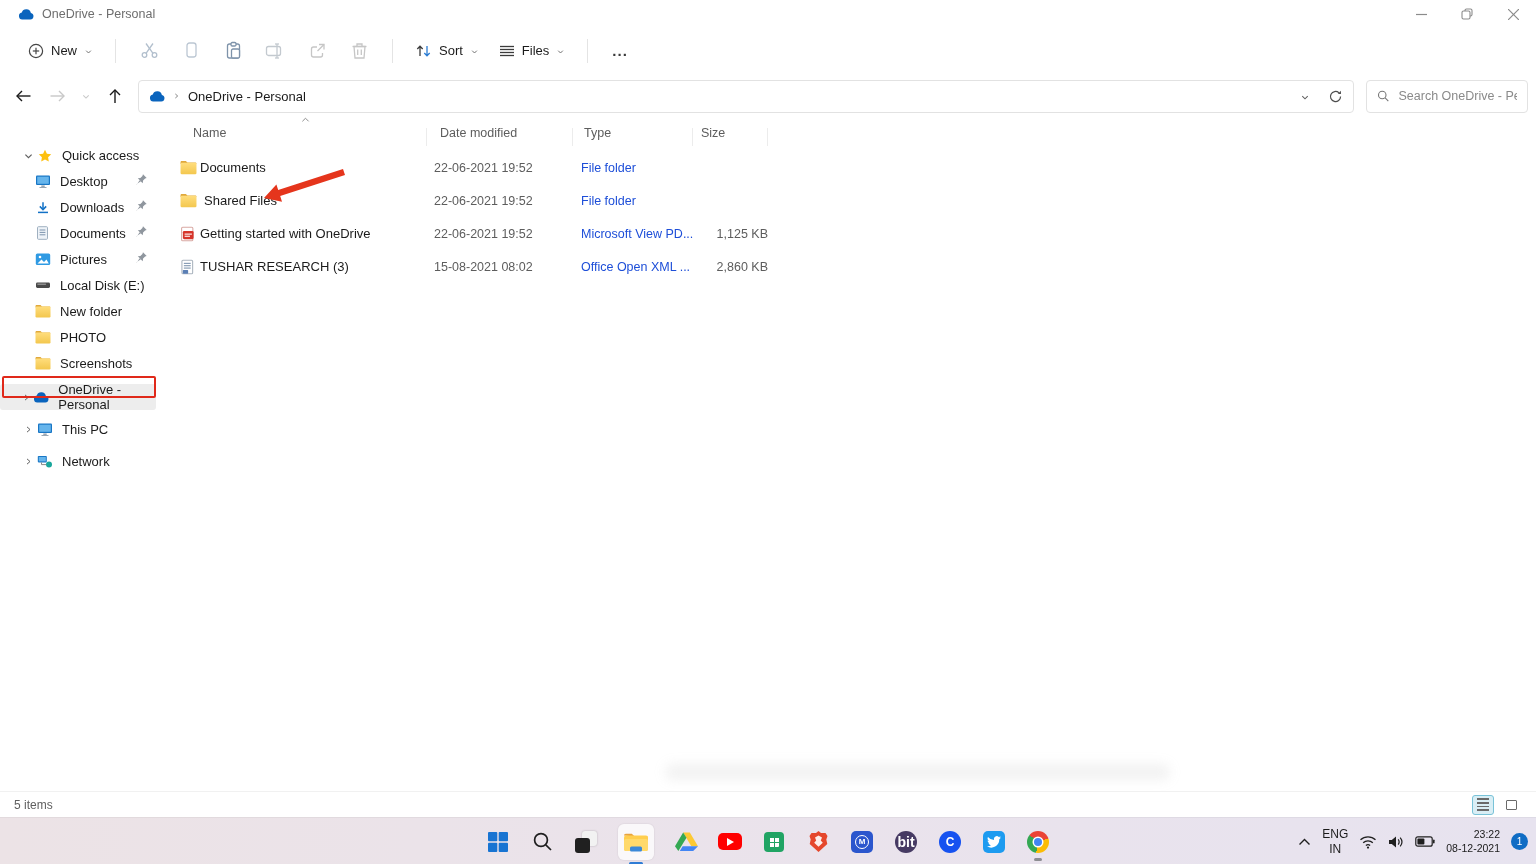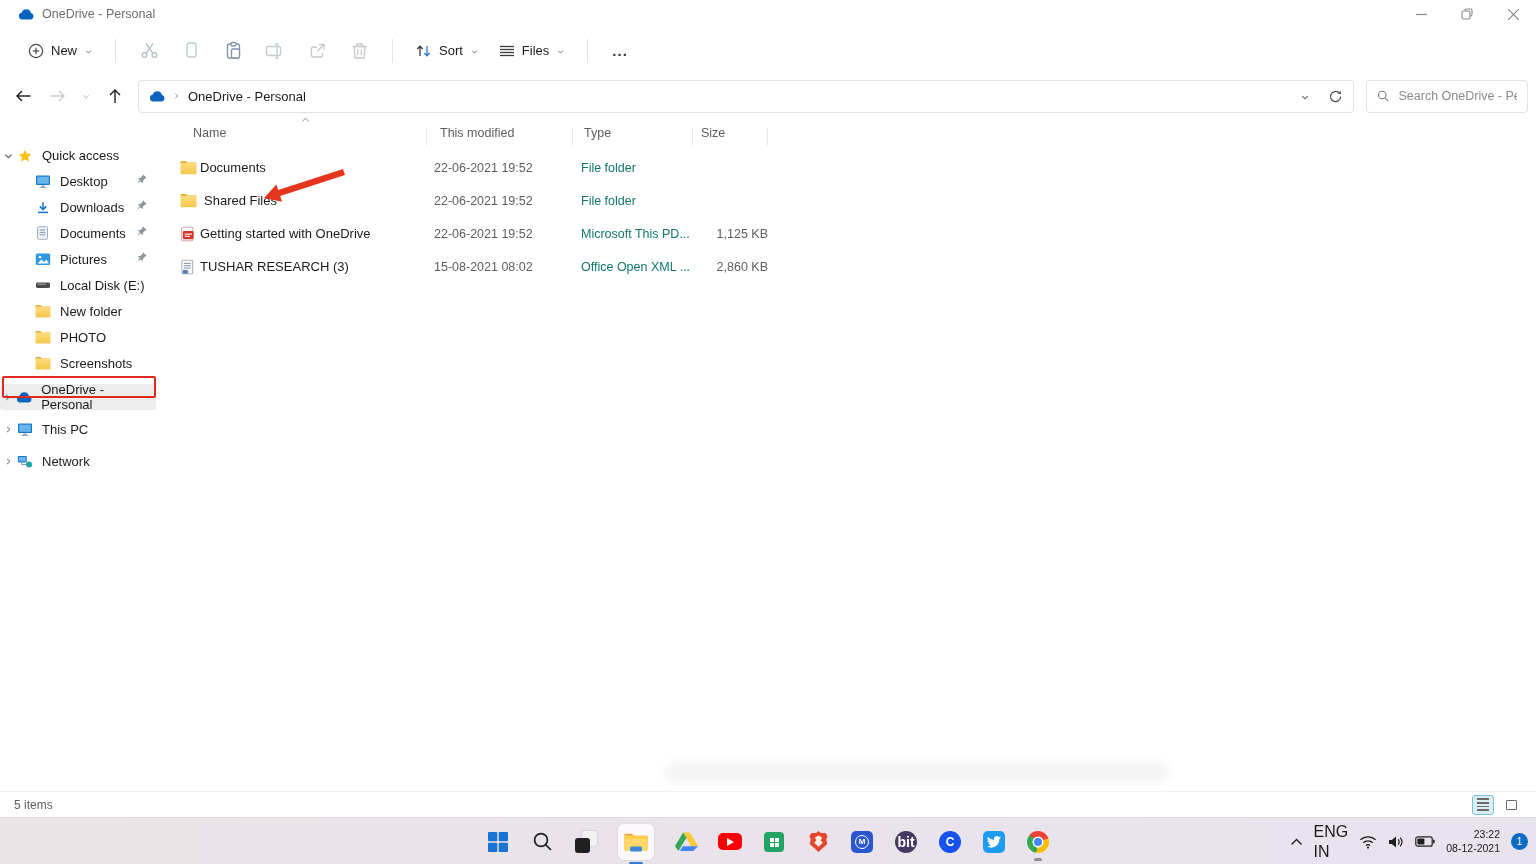--- a/index.html
+++ b/index.html
@@ -29,40 +29,40 @@
   .addr-text { font-size:13px; color:#1b1b1b; }
   .addr-spacer { flex:1; }
   .search-box { width:162px; height:33px; margin-left:12px; border:1px solid #e2e2e2; border-radius:4px;
                 display:flex; align-items:center; padding:0 10px; gap:9px; }
   .search-ph { font-size:12.5px; color:#8a8a8a; white-space:nowrap; overflow:hidden; }
 
   .main { position:absolute; left:0; top:120px; right:0; bottom:26px; display:flex; }
 
   
   .sidebar { width:160px; padding-top:22px; flex-shrink:0; position:relative; }
-  .side-row { height:26px; display:flex; align-items:center; font-size:13px; color:#1b1b1b; padding-left:0; }
+  .side-row { height:26px; display:flex; align-items:center; font-size:13px; color:#1b1b1b; padding-left:20px; }
   .side-row .tw { width:16px; display:flex; justify-content:center; }
   .side-row .s-icon { width:17px; height:16px; margin-right:9px; display:flex; align-items:center; justify-content:center; }
   .side-row.child { padding-left:34px; }
   .side-row .pin { margin-left:auto; margin-right:12px; }
   .roots-group { margin-top:8px; }
   .roots-group .side-row { margin-bottom:6px; }
   .side-row.selected { background:#ededed; border-radius:3px; margin-right:4px; }
 
   
   .filearea { flex:1; position:relative; }
   .col-hd { position:absolute; top:6px; font-size:12.5px; color:#5d5d5d; }
   .hd-sep { position:absolute; top:8px; width:1px; height:18px; background:#ececec; }
   .sort-caret { position:absolute; left:140px; top:-4px; }
   .file-rows { position:absolute; top:32px; left:0; right:0; }
   .f-row { height:33px; position:relative; }
   .f-icon { position:absolute; left:20px; top:8px; width:17px; height:17px; }
   .f-name { position:absolute; left:40px; top:8px; font-size:13px; color:#1b1b1b; }
   .f-date { position:absolute; left:274px; top:9px; font-size:12.5px; color:#5d5d5d; }
-  .f-type { position:absolute; left:421px; top:9px; font-size:12.5px; color:#0f766e; }
+  .f-type { position:absolute; left:421px; top:9px; font-size:12.5px; color:#1d4ed8; }
   .f-size { position:absolute; left:520px; width:88px; top:9px; font-size:12.5px; color:#5d5d5d; text-align:right; }
 
   
   .red-rect { position:absolute; left:2px; top:376px; width:154px; height:22px; border:2px solid #e0291a; border-radius:2px; pointer-events:none; z-index:5; }
   .red-arrow { position:absolute; left:100px; top:46px; z-index:5; }
   .watermark { position:absolute; left:505px; top:644px; width:505px; height:16px; background:rgba(160,160,165,0.14); filter:blur(6px); border-radius:8px; }
 
   
   .statusbar { position:absolute; left:0; right:0; bottom:0; height:26px; border-top:1px solid #f1f1f1;
                display:flex; align-items:center; padding:0 14px; }
@@ -110,21 +110,21 @@
   .twitter { width:22px; height:22px; background:#1d9bf0; border-radius:5px; display:flex; align-items:center; justify-content:center; }
 
   .chrome { width:22px; height:22px; border-radius:50%; position:relative;
             background:conic-gradient(from -50deg, #ea4335 0deg 120deg, #fbbc05 120deg 240deg, #34a853 240deg 360deg); }
   .chrome::before { content:""; position:absolute; left:50%; top:50%; transform:translate(-50%,-50%);
                     width:11px; height:11px; background:#fff; border-radius:50%; }
   .chrome::after { content:""; position:absolute; left:50%; top:50%; transform:translate(-50%,-50%);
                    width:8px; height:8px; background:#4285f4; border-radius:50%; }
 
   .tray { position:absolute; right:8px; top:0; height:47px; display:flex; align-items:center; gap:11px; }
-  .lang { font-size:16px; line-height:1.2; color:#1b1b1b; }
+  .lang { font-size:12px; line-height:1.2; color:#1b1b1b; text-align:center; }
   .clock { font-size:10.5px; line-height:1.25; color:#1b1b1b; text-align:right; }
   .badge { width:17px; height:17px; border-radius:50%; background:#0f6cc4; color:#fff; font-size:10px;
            display:flex; align-items:center; justify-content:center; }
 </style>
 </head>
 <body>
 
 <svg width="0" height="0" style="position:absolute">
   <defs>
     <linearGradient id="g-folder" x1="0" y1="0" x2="0" y2="1">
@@ -512,21 +512,21 @@
           </div>
         </div>
       </div>
 
       <div class="filearea">
 
         <svg class="sort-caret" width="11" height="8" viewBox="0 0 12 9">
           <polyline points="2.5,6 6,2.5 9.5,6" fill="none" stroke="#8a8a8a" stroke-width="1.1"></polyline>
         </svg>
         <div class="col-hd" style="left:33px">Name</div>
-        <div class="col-hd" style="left:280px">This modified</div>
+        <div class="col-hd" style="left:280px">Date modified</div>
         <div class="col-hd" style="left:424px">Type</div>
         <div class="col-hd" style="left:541px">Size</div>
         <div class="hd-sep" style="left:266px"></div>
         <div class="hd-sep" style="left:412px"></div>
         <div class="hd-sep" style="left:532px"></div>
         <div class="hd-sep" style="left:607px"></div>
 
         <div class="file-rows">
           <div class="f-row">
             <span class="f-icon"><svg width="17" height="15" viewBox="0 0 16 14">
@@ -545,21 +545,21 @@
             <span class="f-date">22-06-2021 19:52</span>
             <span class="f-type">File folder</span>
             <span class="f-size"></span>
           </div>
           <div class="f-row">
             <span class="f-icon"><svg width="15" height="16" viewBox="0 0 14 14">
                   <use href="#sym-pdf"></use>
                 </svg></span>
             <span class="f-name">Getting started with OneDrive</span>
             <span class="f-date">22-06-2021 19:52</span>
-            <span class="f-type">Microsoft This PD...</span>
+            <span class="f-type">Microsoft View PD...</span>
             <span class="f-size">1,125 KB</span>
           </div>
           <div class="f-row">
             <span class="f-icon"><svg width="15" height="16" viewBox="0 0 14 14">
                   <use href="#sym-word"></use>
                 </svg></span>
             <span class="f-name">TUSHAR RESEARCH (3)</span>
             <span class="f-date">15-08-2021 08:02</span>
             <span class="f-type">Office Open XML ...</span>
             <span class="f-size">2,860 KB</span>

